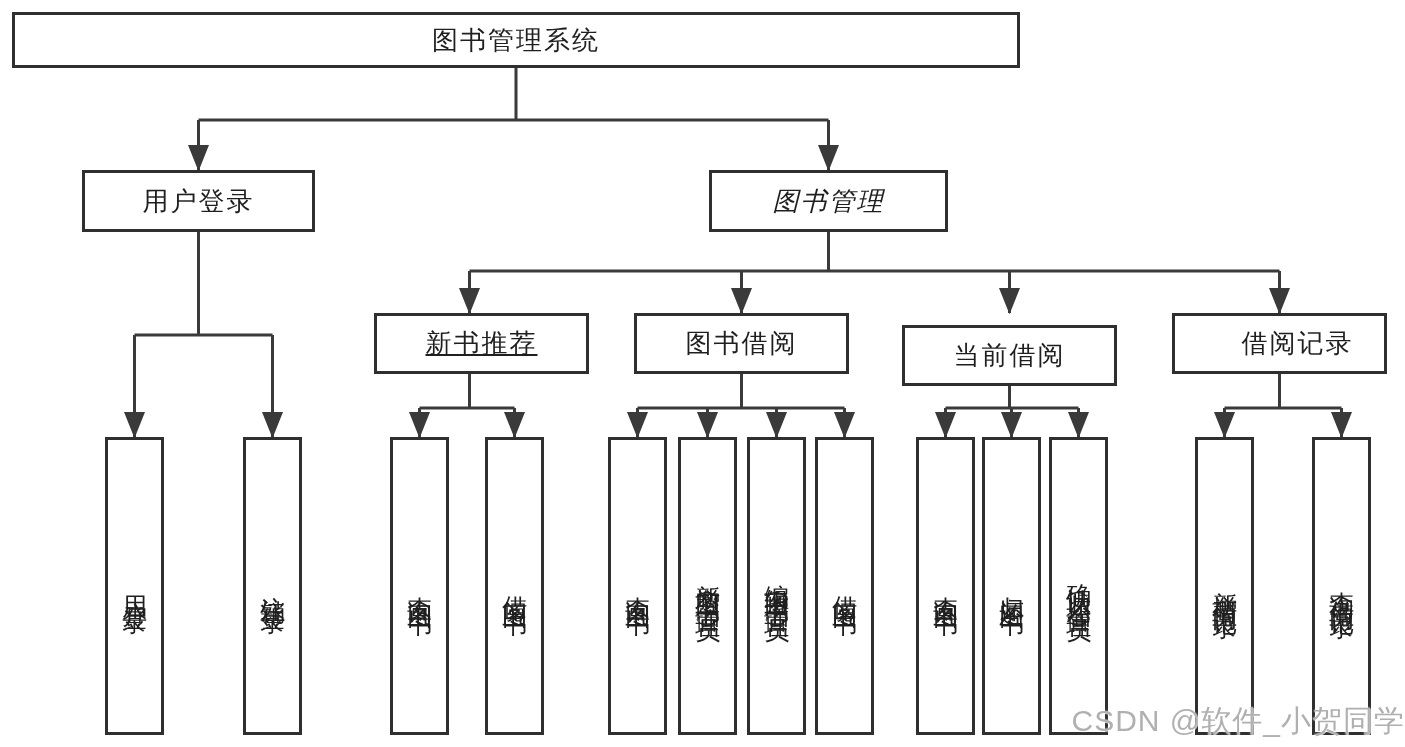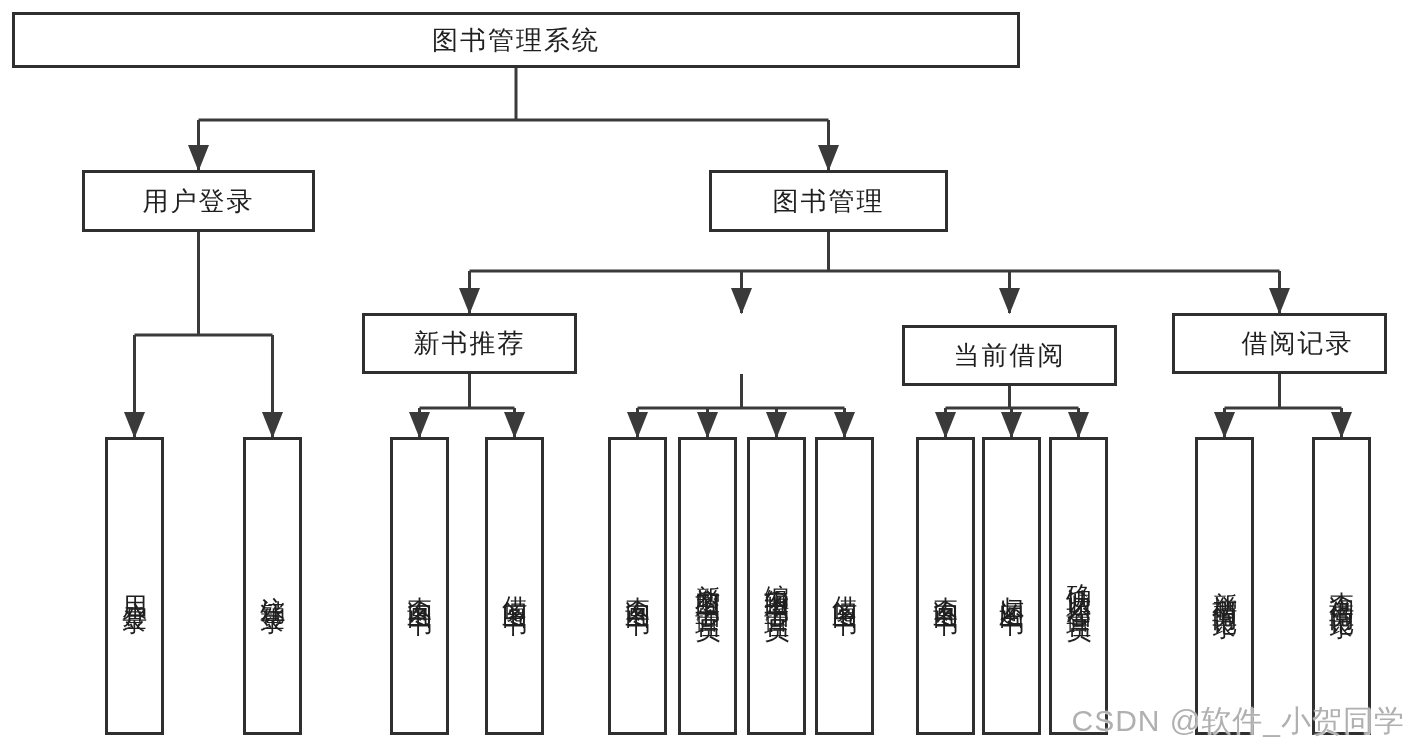--- a/index.html
+++ b/index.html
@@ -78,23 +78,24 @@
     <line x1="1078.5" y1="408" x2="1078.5" y2="437" marker-end="url(#arrowhead)"></line>
 
     <path d="M1279.5,374 V408 M1224.5,408 H1341.5"></path>
     <line x1="1224.5" y1="408" x2="1224.5" y2="437" marker-end="url(#arrowhead)"></line>
     <line x1="1341.5" y1="408" x2="1341.5" y2="437" marker-end="url(#arrowhead)"></line>
   </svg>
 
   <div class="node h" style="left:12px;top:12px;width:1008px;height:56px;">图书管理系统</div>
 
   <div class="node h" style="left:82px;top:170px;width:233px;height:62px;">用户登录</div>
-  <div class="node h" style="left:709px;top:170px;width:239px;height:62px;">图书管理</div>
+  <div class="node h" style="left:709px;top:170px;width:239px;height:62px;font-style:italic;">图书管理</div>
 
-  <div class="node h" style="left:362px;top:313px;width:215px;height:61px;">新书推荐</div>
+  <div class="node h" style="left:374px;top:313px;width:215px;height:61px;text-decoration:underline;">新书推荐</div>
+  <div class="node h" style="left:634px;top:313px;width:215px;height:61px;">图书借阅</div>
   <div class="node h" style="left:902px;top:313px;width:215px;height:61px;margin-top:12px;">当前借阅</div>
   <div class="node h" style="left:1172px;top:313px;width:215px;height:61px;padding-left:36px;">借阅记录</div>
 
   <div class="node v" style="left:105px;top:437px;width:59px;height:298px;">
     <span class="vtext">用户登录</span>
   </div>
   <div class="node v" style="left:243px;top:437px;width:59px;height:298px;">
     <span class="vtext">注销登录</span>
   </div>
   <div class="node v" style="left:390px;top:437px;width:59px;height:298px;">

